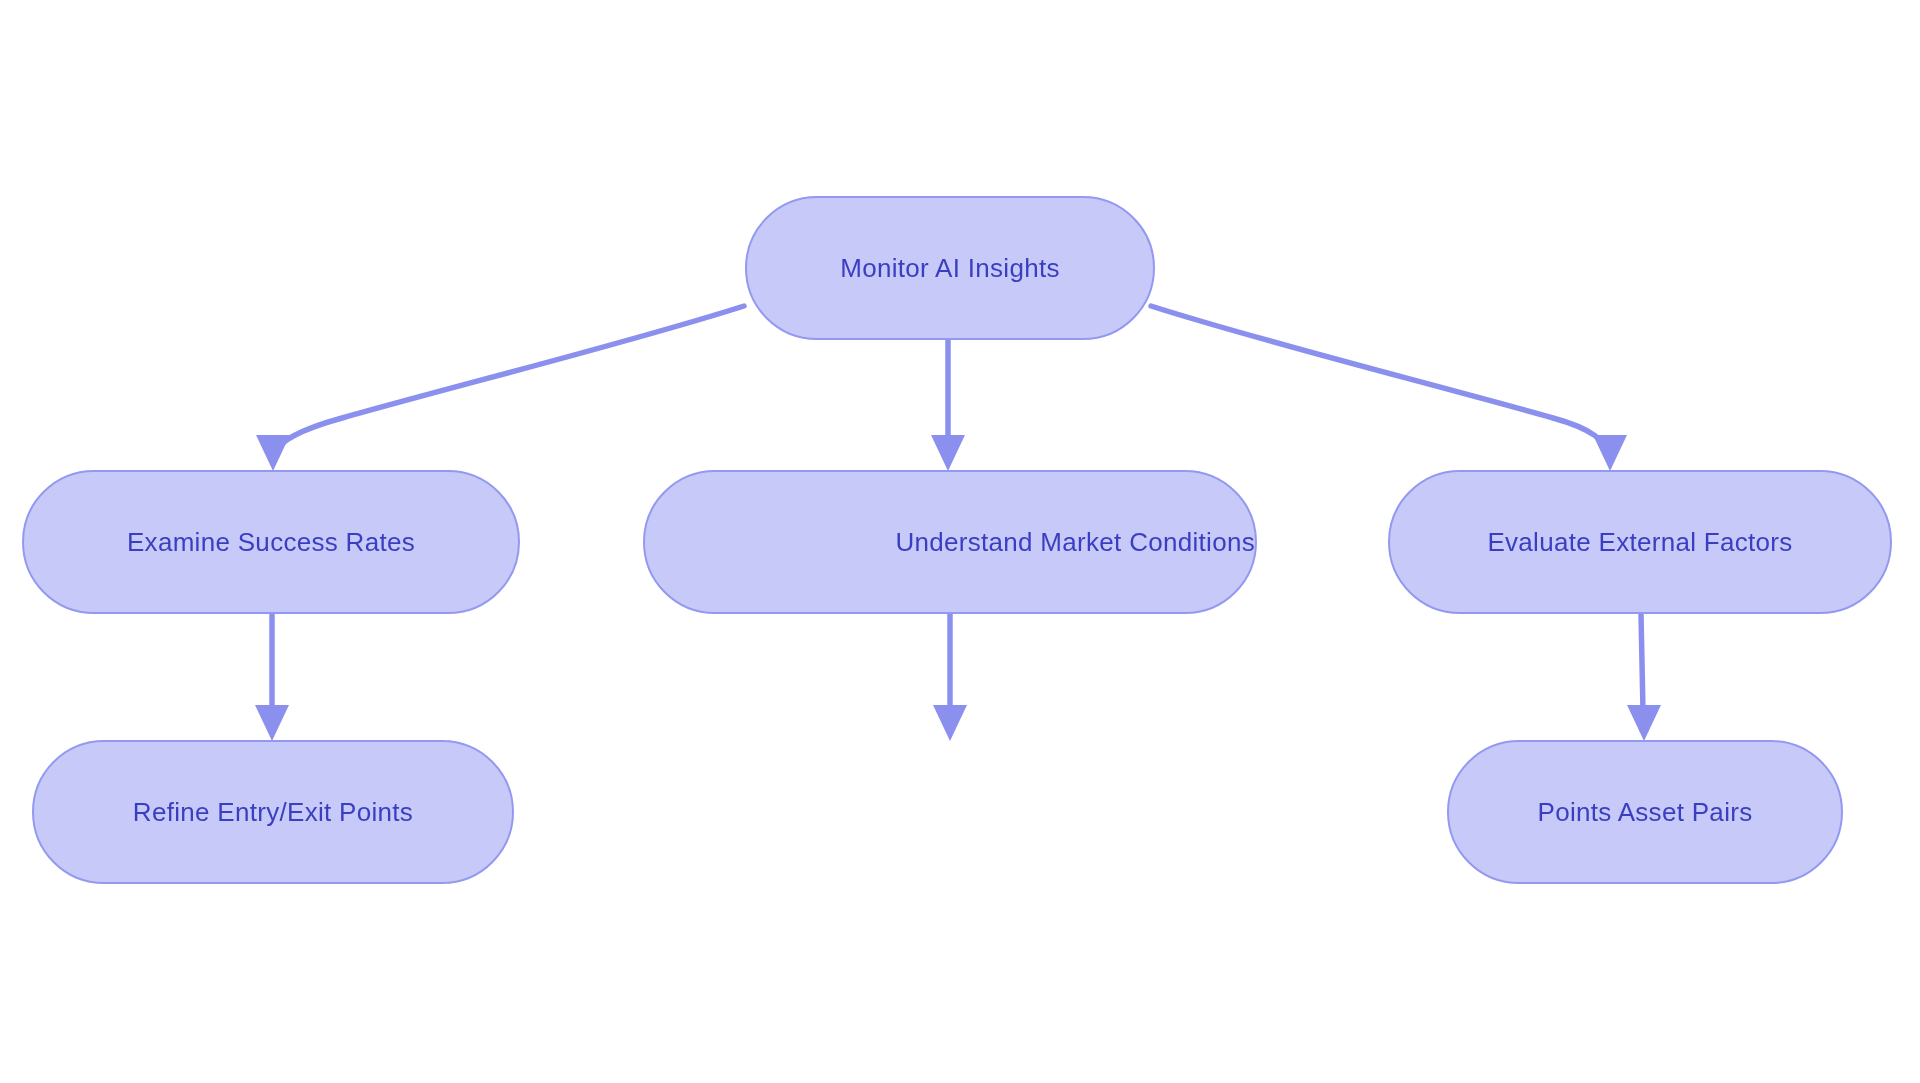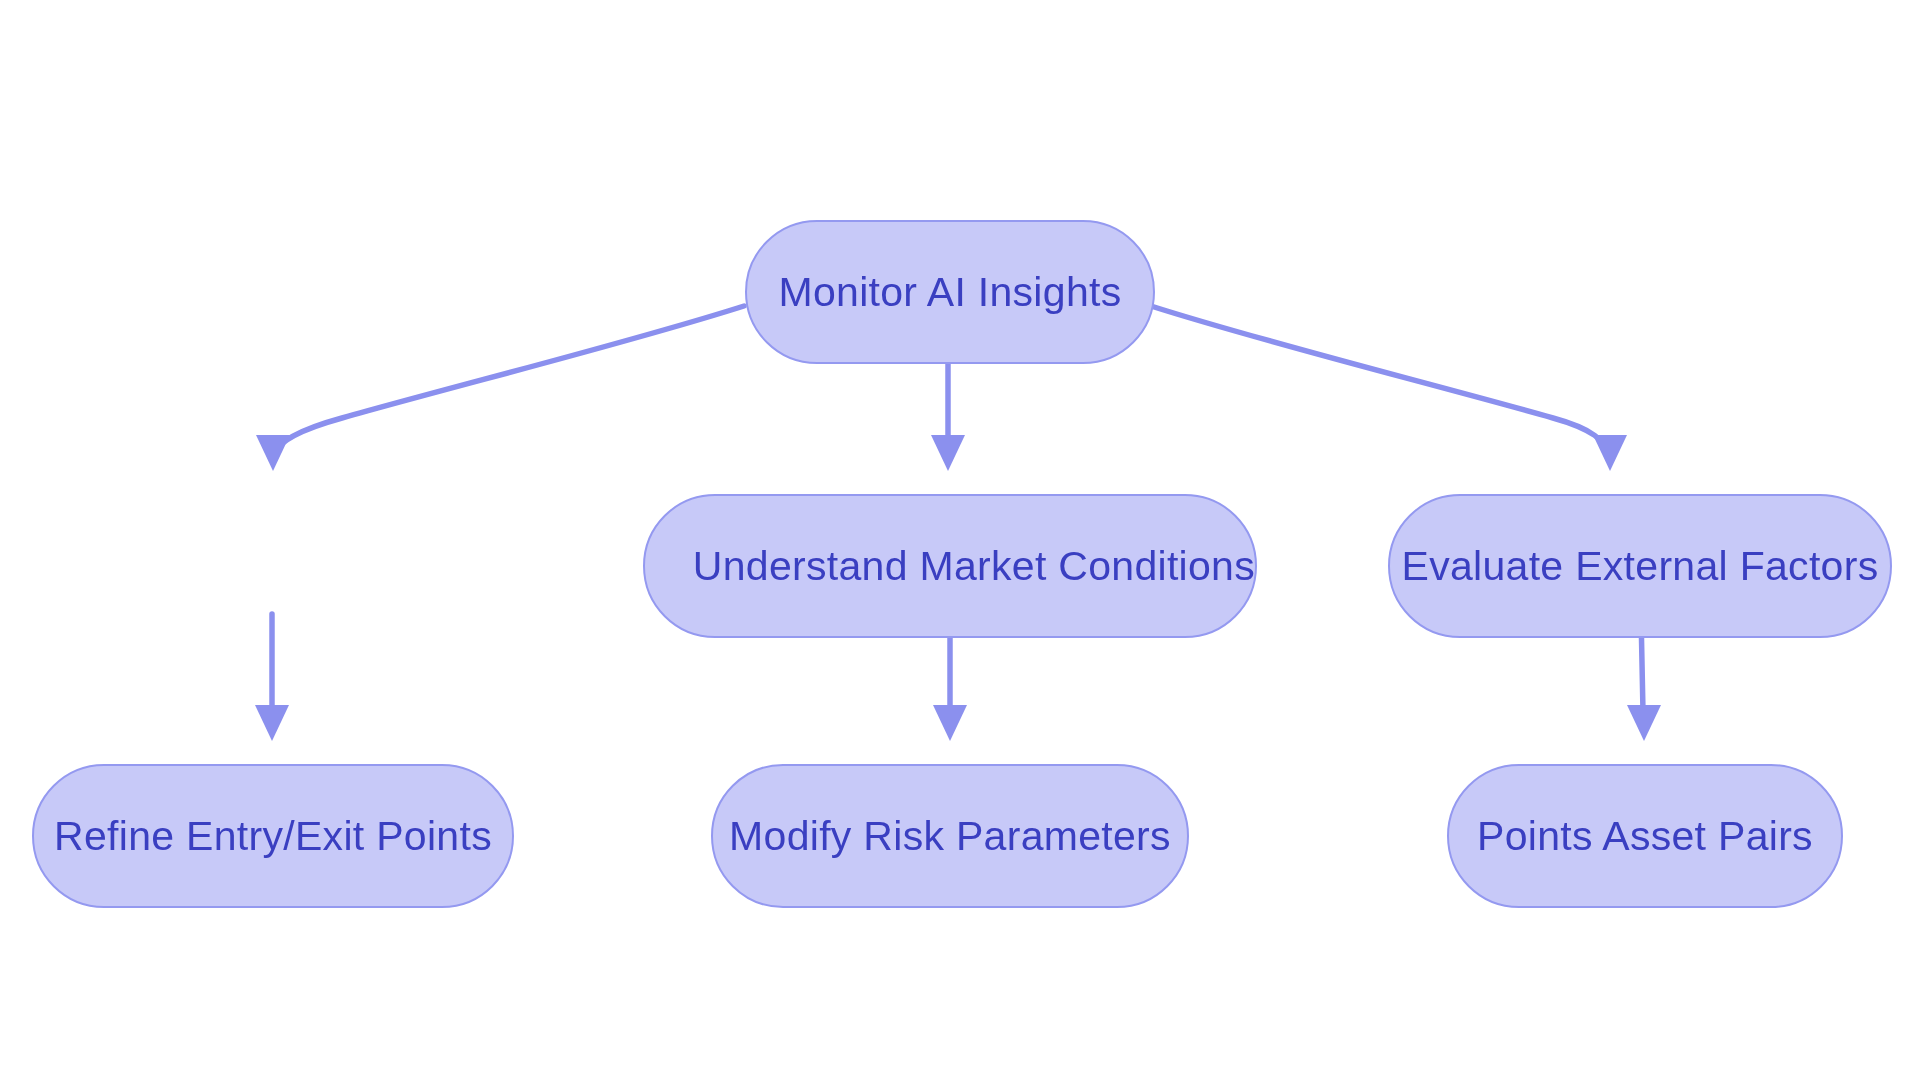--- a/index.html
+++ b/index.html
@@ -35,25 +35,24 @@
   .node {
     position: absolute;
     display: flex;
     align-items: center;
     justify-content: center;
     box-sizing: border-box;
     background: var(--node-fill, #c7c9f8);
     border: 2.5px solid var(--node-border, #9499f0);
     border-radius: 72px;
     color: var(--text, #3a3fc1);
-    font-size: 41px;
+    font-size: 26px;
     letter-spacing: 0.3px;
     text-align: center;
     white-space: nowrap;
-    margin-top: 24px;
   }
   .node-monitor    { left: 745px;  top: 196px; width: 410px; height: 144px; }
   .node-examine    { left: 22px;   top: 470px; width: 498px; height: 144px; }
   .node-understand { left: 643px;  top: 470px; width: 614px; height: 144px; justify-content: flex-end; }
   .node-evaluate   { left: 1388px; top: 470px; width: 504px; height: 144px; }
   .node-refine     { left: 32px;   top: 740px; width: 482px; height: 144px; }
   .node-modify     { left: 711px;  top: 740px; width: 478px; height: 144px; }
   .node-switch     { left: 1447px; top: 740px; width: 396px; height: 144px; }
 </style>
 </head>
@@ -85,34 +84,34 @@
     <g>
       <path class="edge-path" d="M 1641 614 L 1643 712"></path>
       <polygon class="arrowhead" points="1627,705 1661,705 1644,741"></polygon>
     </g>
   </svg>
 
   <div class="node node-monitor">
     <span class="node-label">Monitor AI Insights</span>
   </div>
 
+  <div class="node node-examine">
+    <span class="node-label">Examine Success Rates</span>
+  </div>
 
   <div class="node node-understand">
     <span class="node-label">Understand Market Conditions</span>
   </div>
 
   <div class="node node-refine">
     <span class="node-label">Refine Entry/Exit Points</span>
   </div>
 
   <div class="node node-evaluate">
     <span class="node-label">Evaluate External Factors</span>
   </div>
 
-  <div class="node node-modify">
-    <span class="node-label">Modify Risk Parameters</span>
-  </div>
 
   <div class="node node-switch">
     <span class="node-label">Points Asset Pairs</span>
   </div>
 
 </div>
 
 </body></html>

